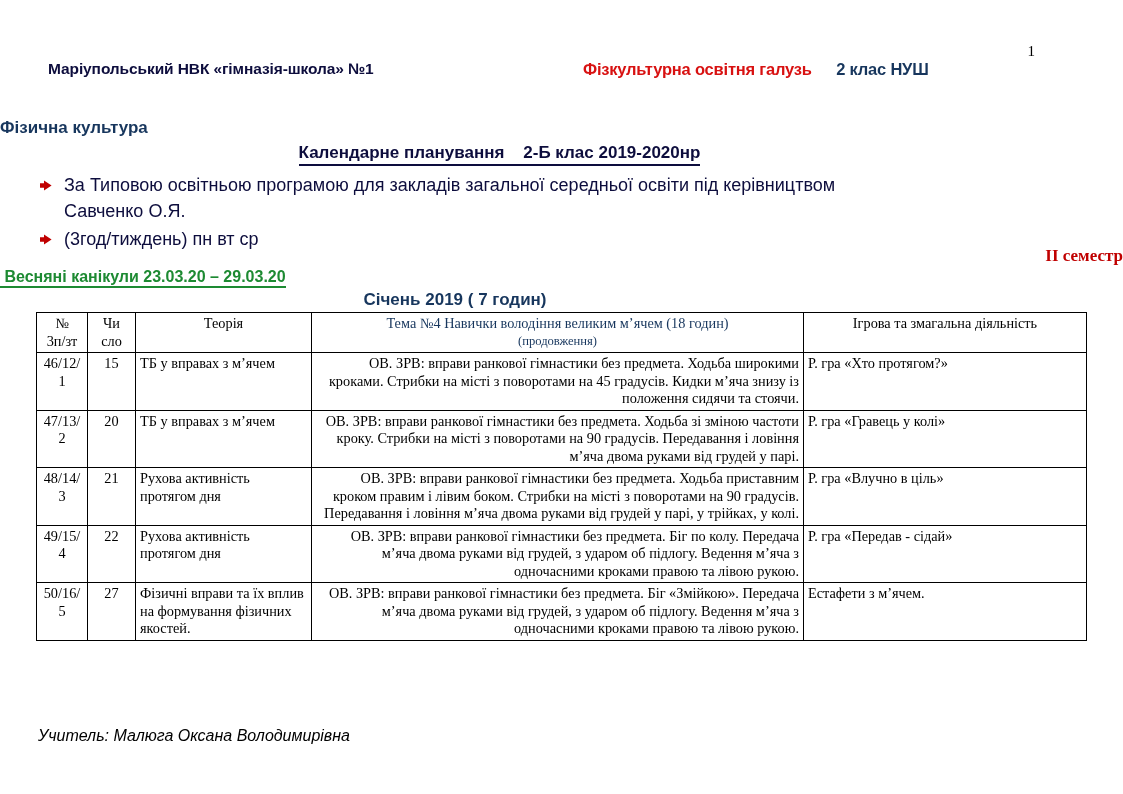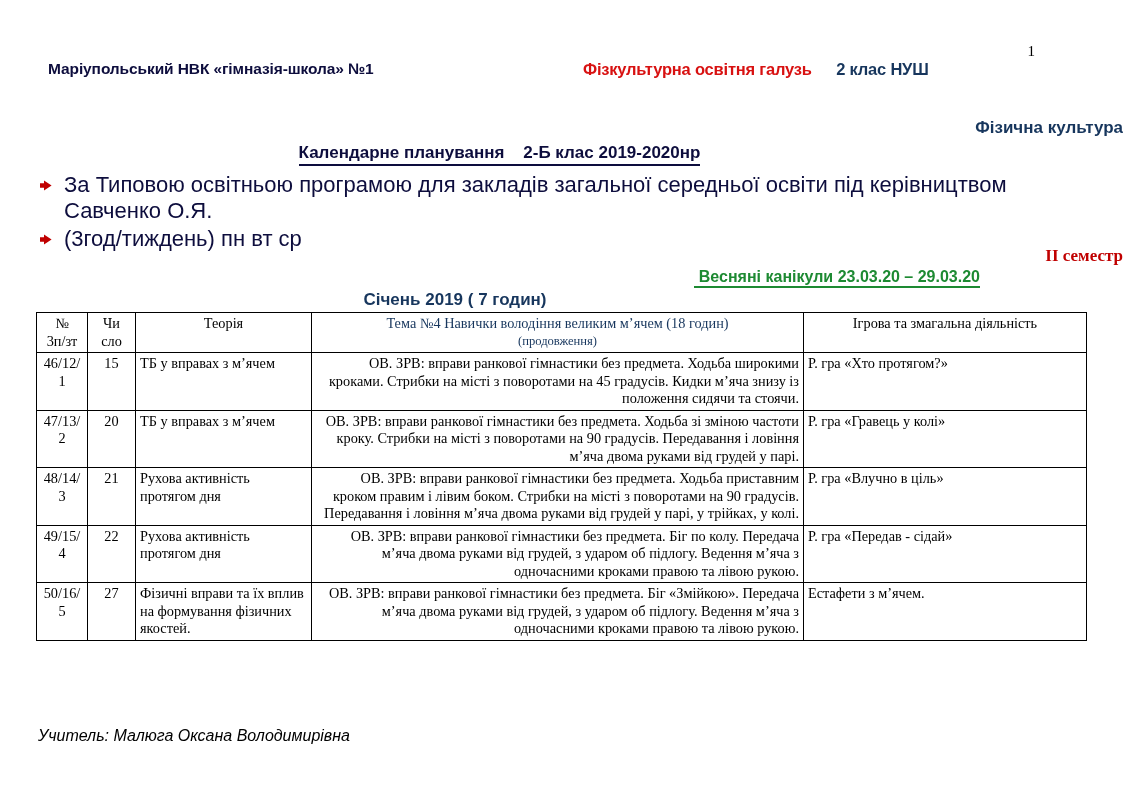--- a/index.html
+++ b/index.html
@@ -64,21 +64,21 @@
   }
   .branch-red { color: #d81111; }
   .branch-blue { color: #17365d; margin-left: 20px; }
 
   
   .title-1 {
     position: absolute;
     top: 118px;
     left: 0;
     width: 1123px;
-    text-align: right;
+    text-align: left;
     font-family: "Liberation Sans", sans-serif;
     font-weight: bold;
     font-size: 17px;
     color: #17365d;
   }
   .title-2-wrap {
     position: absolute;
     top: 143px;
     left: 0;
     width: 999px;
@@ -99,21 +99,21 @@
   .bullets {
     position: absolute;
     top: 172px;
     left: 38px;
     width: 1020px;
   }
   .bullet-row {
     position: relative;
     padding-left: 26px;
     font-family: "Liberation Sans", sans-serif;
-    font-size: 22px;
+    font-size: 18px;
     color: #0d0d3d;
     line-height: 26px;
   }
   .bullet-row + .bullet-row { margin-top: 2px; }
   .bullet-marker {
     position: absolute;
     left: 2px;
     top: 8px;
     width: 12px;
     height: 11px;
@@ -136,21 +136,21 @@
     font-family: Liberation Serif, serif;
     font-weight: bold;
     font-size: 17px;
     color: #c00000;
   }
   .holiday-wrap {
     position: absolute;
     top: 268px;
     left: 0;
     width: 980px;
-    text-align: right;
+    text-align: left;
   }
   .holiday {
     display: inline-block;
     font-family: "Liberation Sans", sans-serif;
     font-weight: bold;
     font-size: 16px;
     color: #1d8a32;
     border-bottom: 2px solid #1d8a32;
     padding-bottom: 0px;
     white-space: pre;

